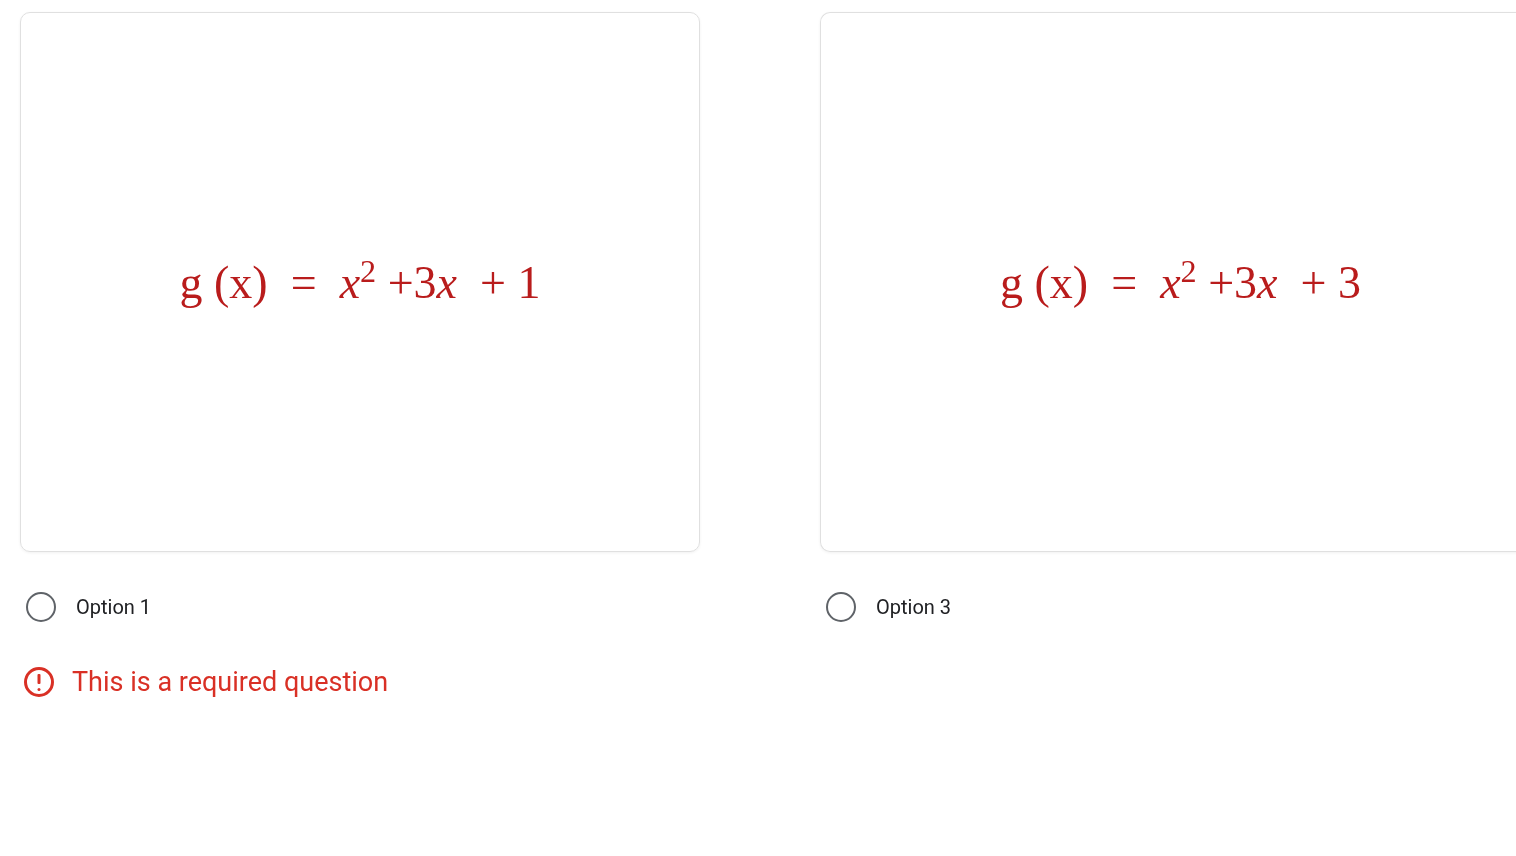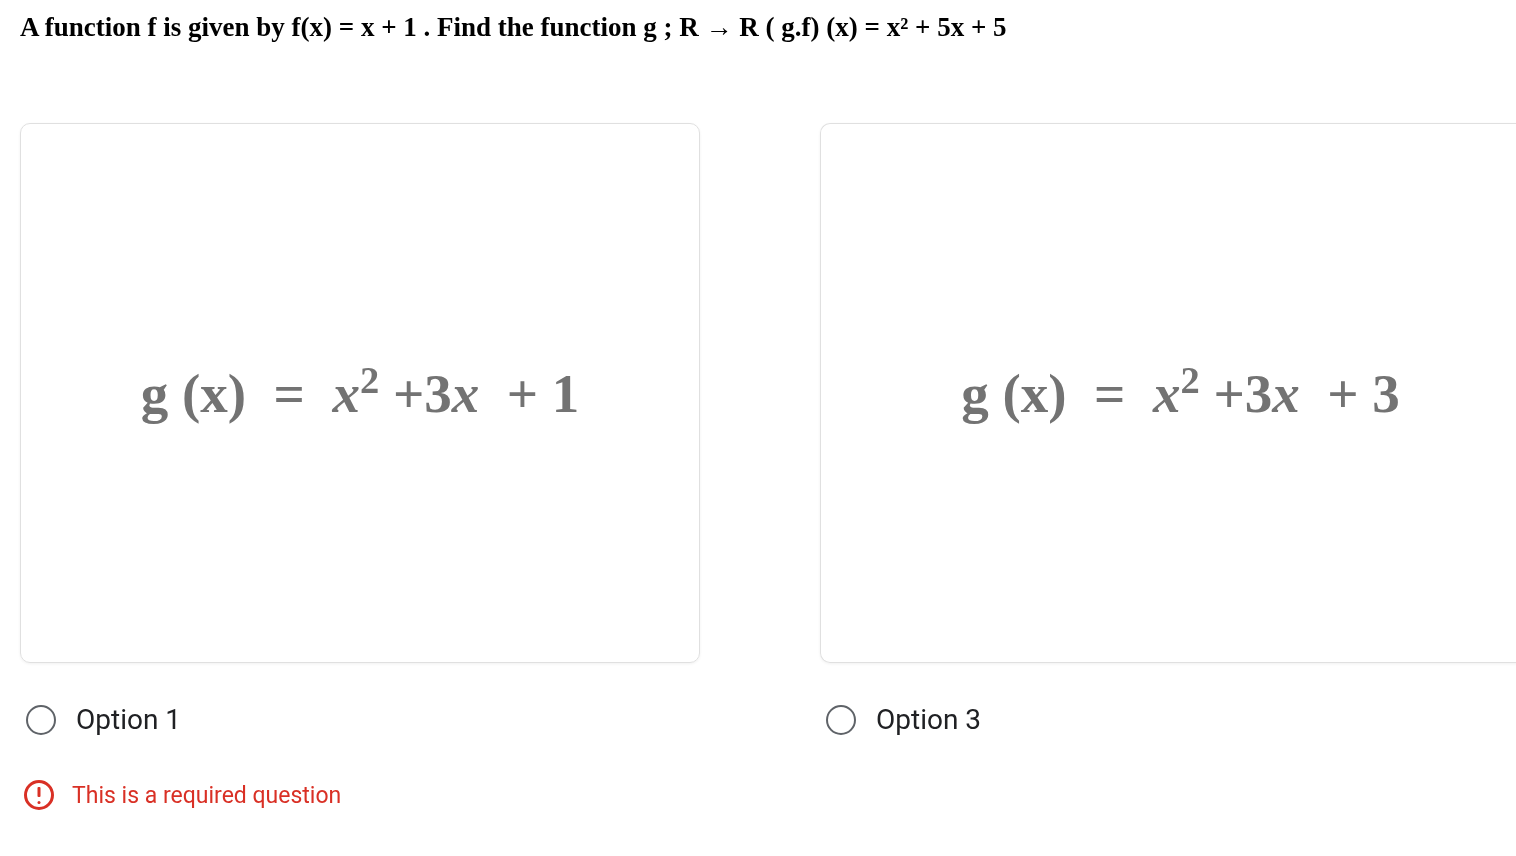--- a/index.html
+++ b/index.html
@@ -47,44 +47,44 @@
       margin-bottom: 40px;
       padding: 40px;
     }
     .card-2-trim {
       width: 720px;
       border-right: none;
       border-radius: 10px 0 0 10px;
     }
     .equation {
       font-family: 'Cambria Math', 'Times New Roman', serif;
-      font-size: 55px;
-      font-weight: bold;
-      color: #737373;
+      font-size: 46px;
+      font-weight: normal;
+      color: #b91c1c;
       white-space: nowrap;
     }
     .ital {
       font-style: italic;
     }
     .option-row {
       display: flex;
       align-items: center;
       gap: 20px;
       padding-left: 6px;
     }
     .radio-circle {
       width: 30px;
       height: 30px;
       border: 2.5px solid #5f6368;
       border-radius: 50%;
       flex-shrink: 0;
     }
     .option-label {
       font-family: 'Roboto', Arial, sans-serif;
-      font-size: 28px;
+      font-size: 20px;
       color: #202124;
     }
     .warning-row {
       display: flex;
       align-items: center;
       gap: 18px;
       margin-top: 44px;
       padding-left: 4px;
     }
     .warning-icon {
@@ -112,35 +112,32 @@
       bottom: 3px;
       left: 50%;
       transform: translateX(-50%);
       width: 3px;
       height: 3px;
       background: #d93025;
       border-radius: 50%;
     }
     .warning-text {
       font-family: 'Roboto', Arial, sans-serif;
-      font-size: 23px;
+      font-size: 27px;
       color: #d93025;
     }
     
     .clip-wrap {
       position: relative;
     }
   </style>
 </head>
 <body>
 
 <div class="clip-wrap">
-  <div class="question-text">
-    <span>A function f  is   given  by  f(x) = x + 1 . Find  the  function  g ;  R → R  ( g.f)  (x)  =  x²  + 5x  +  5</span>
-  </div>
 
   <div class="options-container">
 
     <div class="option-block">
       <div class="card">
         <div class="equation">
           g (x) &nbsp;=&nbsp; <span class="ital">x</span><span class="sup">2</span> +3<span class="ital">x</span> &nbsp;+ 1
         </div>
       </div>
       <div class="option-row">

